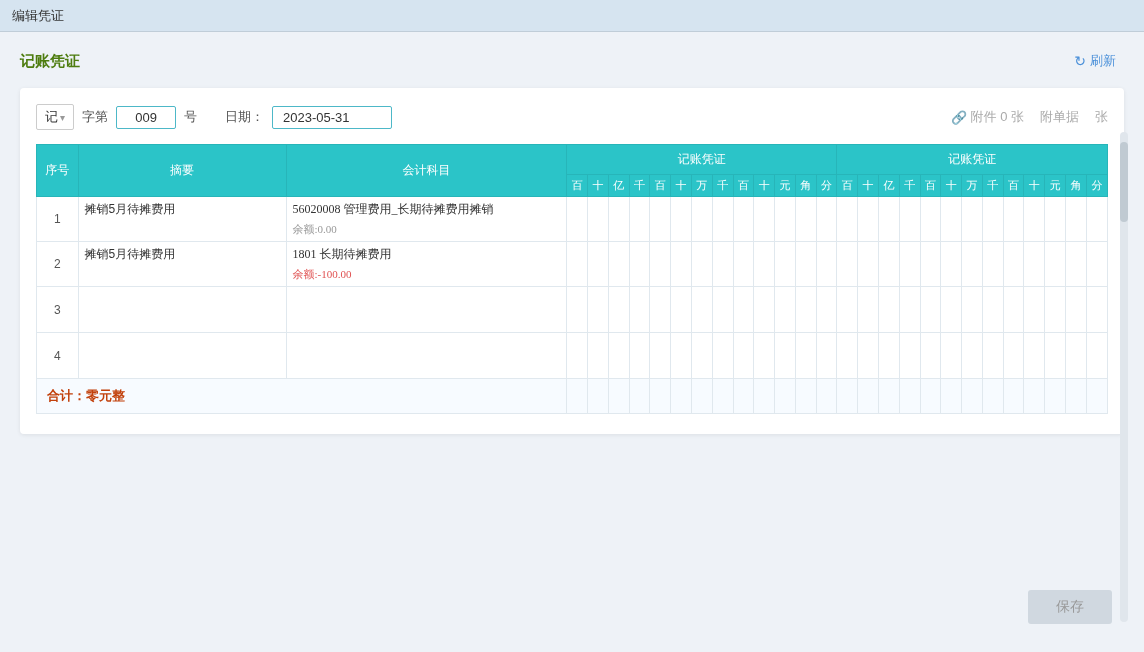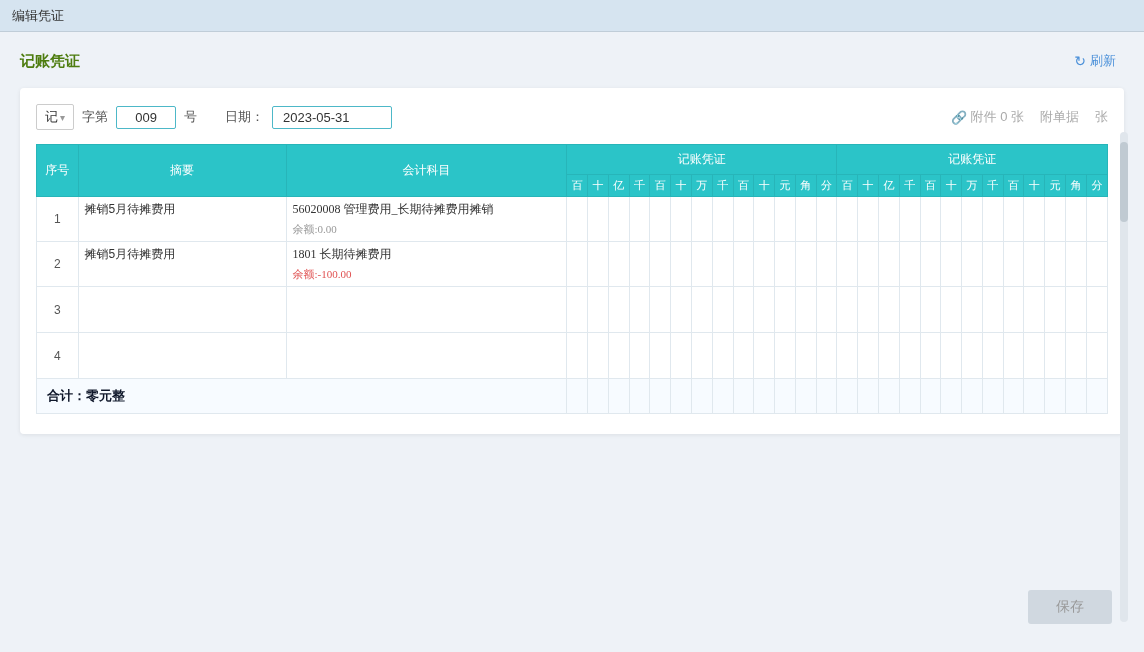--- a/index.html
+++ b/index.html
@@ -246,21 +246,21 @@
       background: #f7fbff;
     }
 
     .total-row td {
       padding: 8px 10px;
       border: 1px solid #e0e8ee;
     }
 
     .total-label {
       font-size: 13px;
-      color: #0f172a;
+      color: #c2410c;
       font-weight: bold;
     }
 
     .footer-row {
       display: flex;
       align-items: center;
       gap: 40px;
       margin-top: 14px;
       padding: 0 4px;
     }

